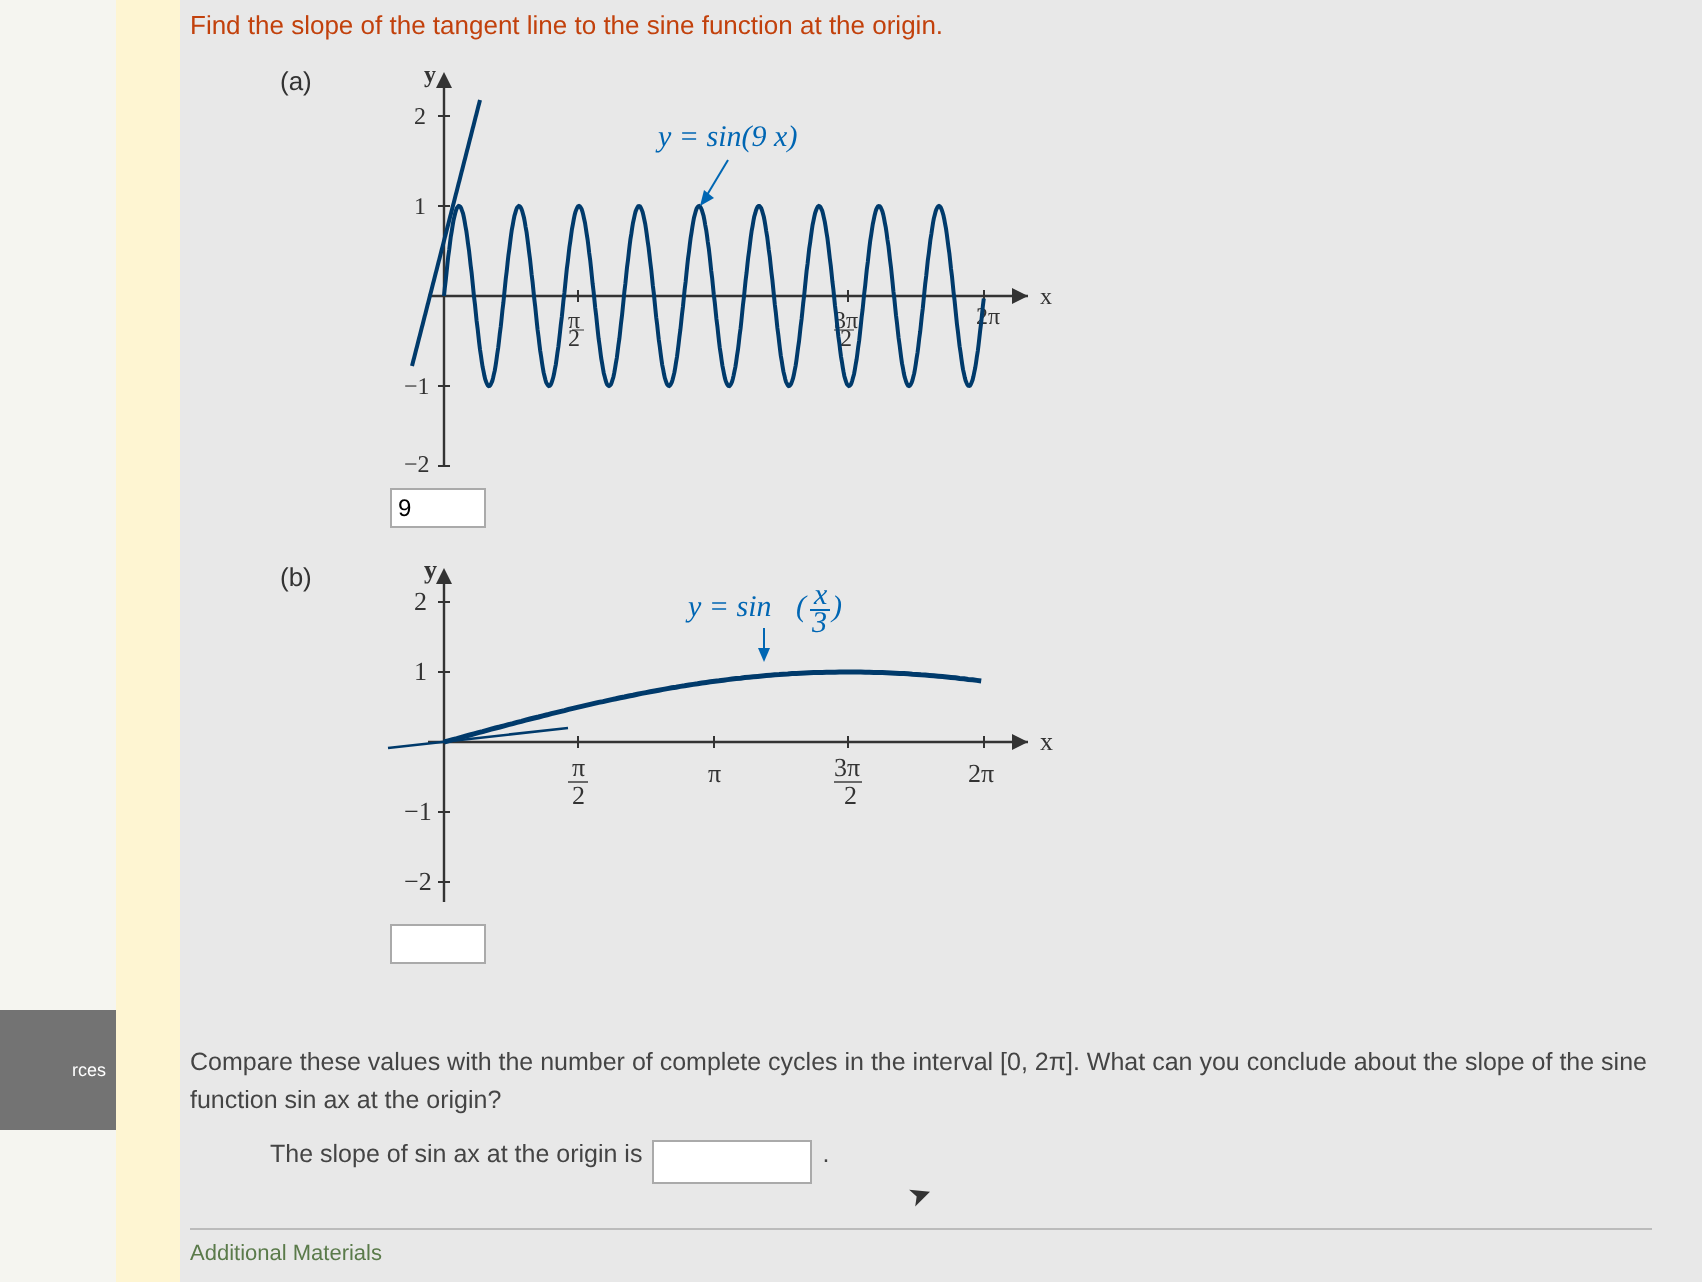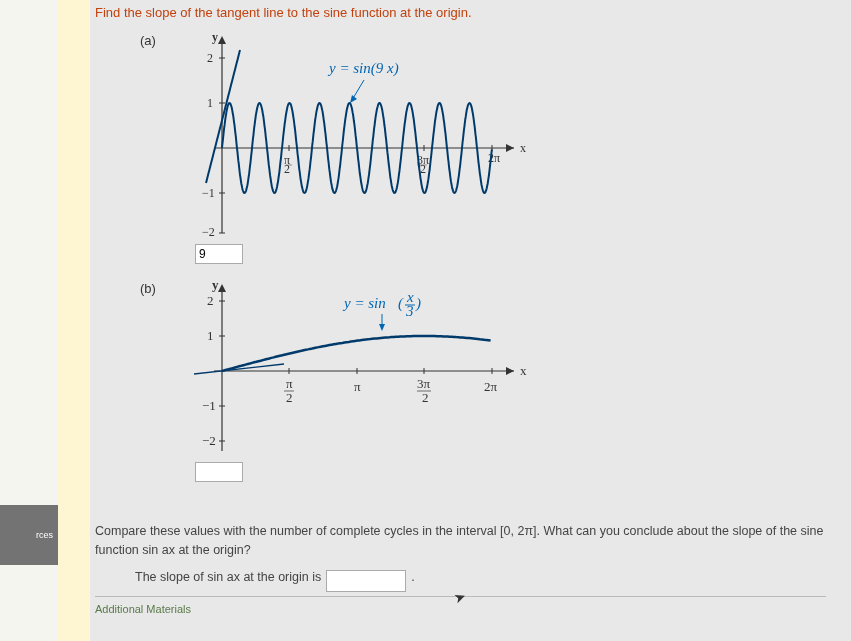--- a/index.html
+++ b/index.html
@@ -89,21 +89,21 @@
       margin-top: 10px;
       margin-left: 40px;
     }
     .slope-input {
       width: 80px;
       height: 22px;
       border: 1px solid #aaa;
       background: #fff;
     }
     .footer-link {
-      margin-top: 4px;
+      margin-top: 22px;
       font-size: 11px;
       color: #5a7a4a;
       border-top: 1px solid #bbb;
       padding-top: 6px;
     }
     svg { display: block; }
     .eq-label { font-family: 'Times New Roman', serif; font-size: 15px; font-style: italic; fill: #0066b3; }
     .axis-text { font-family: 'Times New Roman', serif; font-size: 12px; fill: #333; }
     .axis-text-b { font-family: 'Times New Roman', serif; font-size: 13px; fill: #333; }
     .cursor-arrow {

